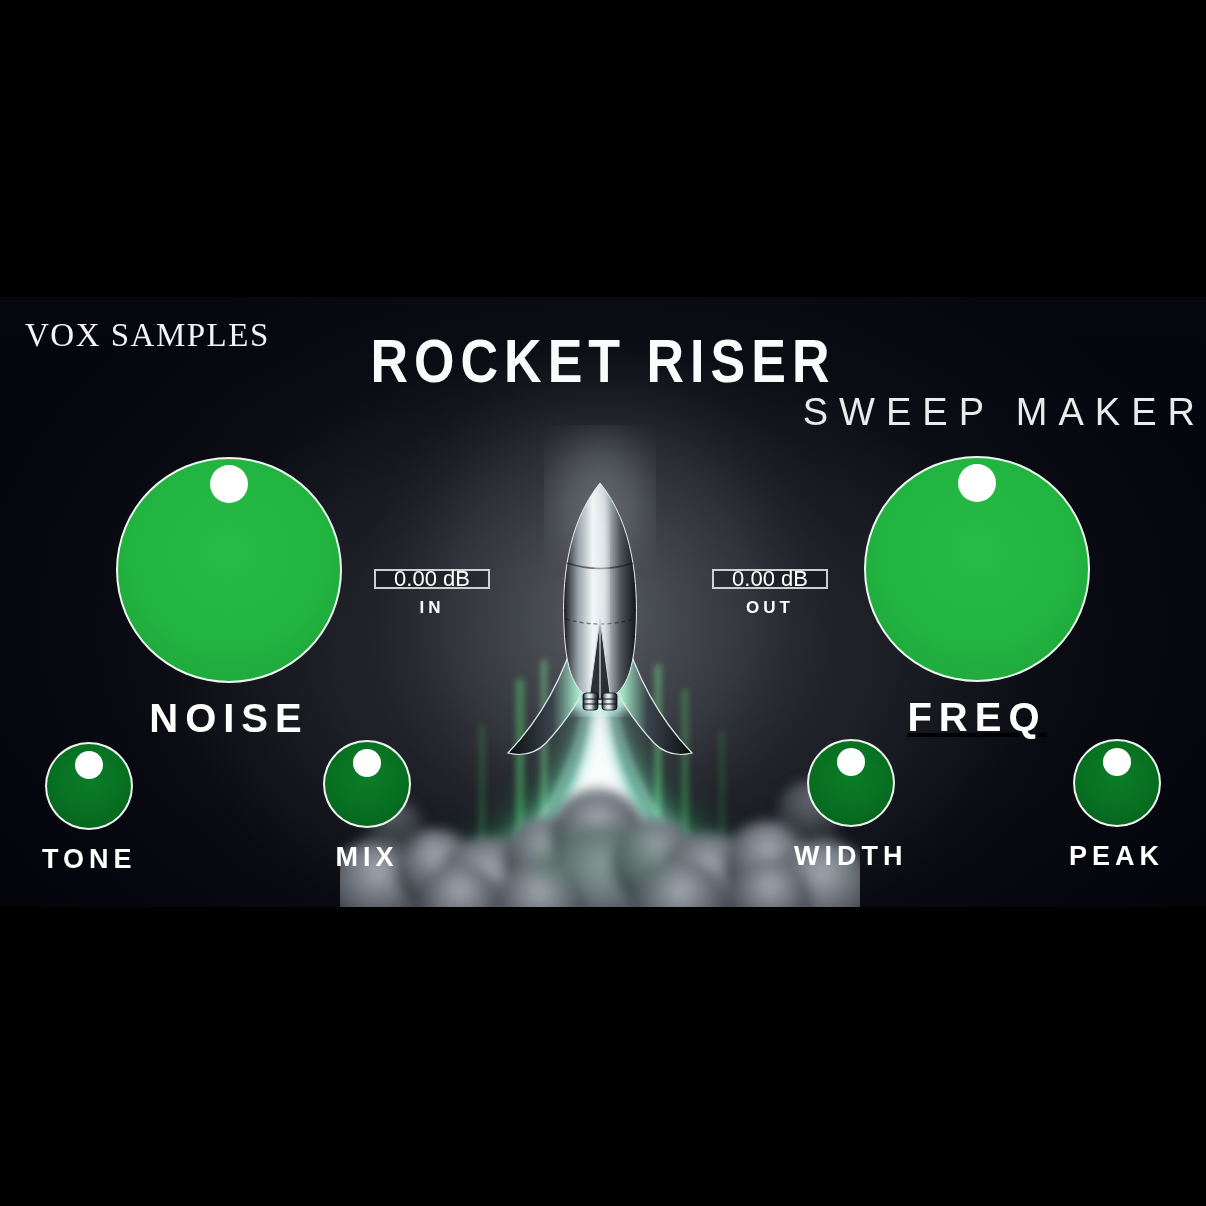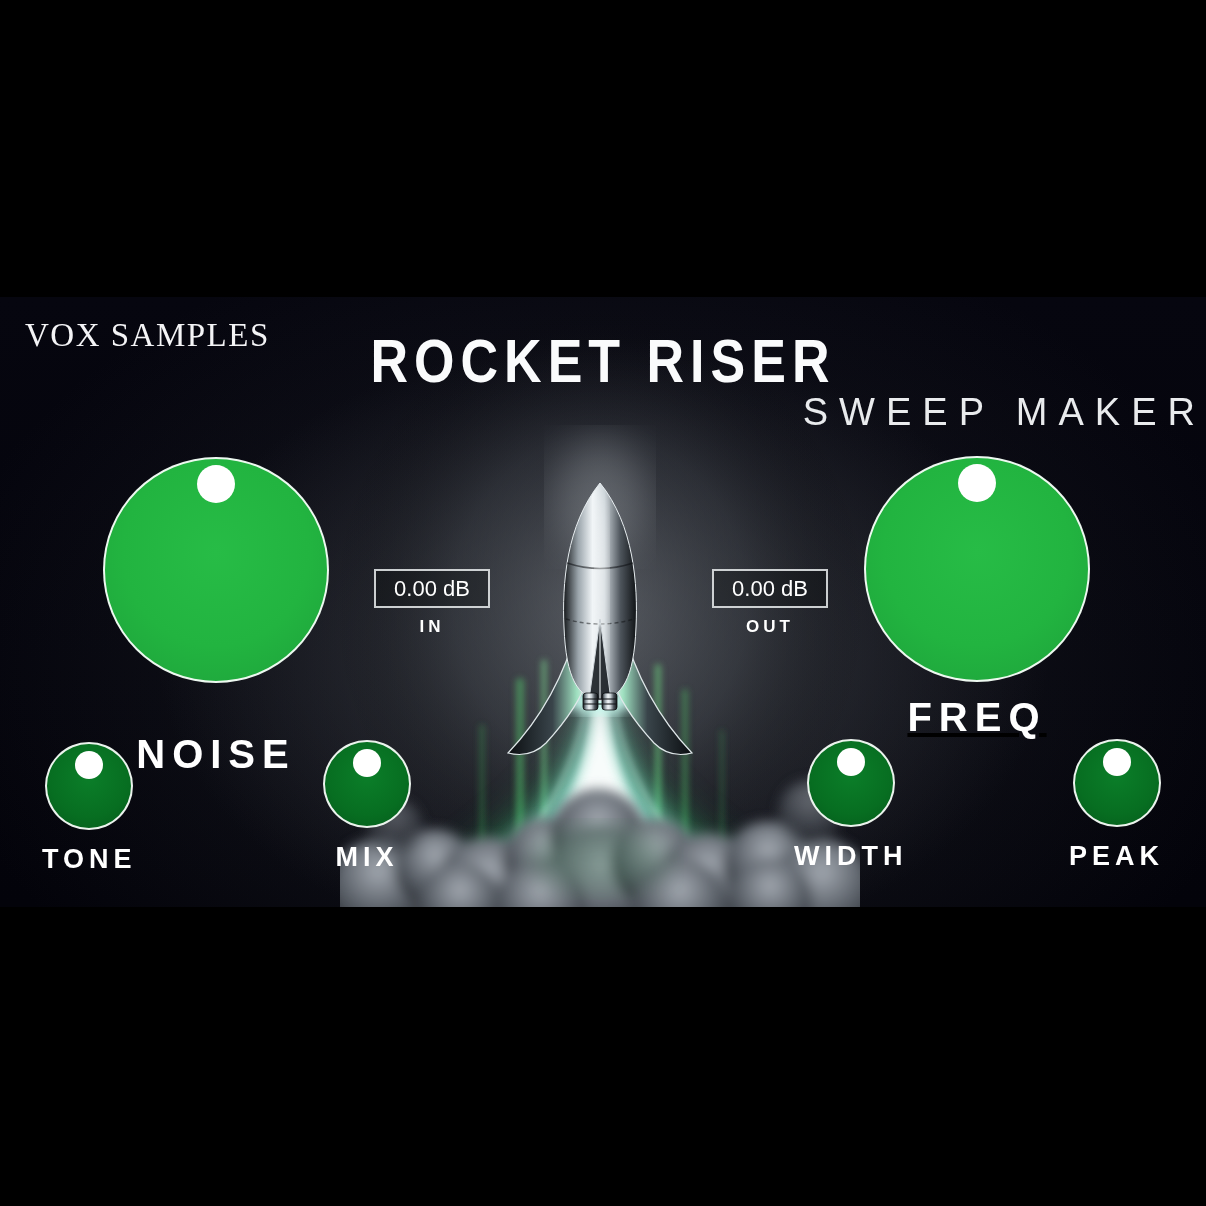--- a/index.html
+++ b/index.html
@@ -44,21 +44,21 @@
   .dot { position:absolute; border-radius:50%; background:#ffffff; }
   .dot-large { width:38px; height:38px; left:calc(50% - 19px); top:6px; }
   .dot-small { width:28px; height:28px; left:calc(50% - 14px); top:7px; }
   .knob-label { color:#ffffff; font-weight:600; white-space:nowrap; }
   .knob-label-large { margin-top:13px; font-size:40px; letter-spacing:7px; }
   .knob-label-small { margin-top:14px; font-size:27px; letter-spacing:5px; }
 
   
   .meter { position:absolute; display:flex; flex-direction:column; align-items:center; z-index:6; }
   .meter-box {
-    width:116px; height:39px; border:2px solid rgba(235,238,240,0.85);
+    width:116px; height:20px; border:2px solid rgba(235,238,240,0.85);
     background:rgba(8,10,10,0.30); color:#ffffff; font-size:22px;
     display:flex; align-items:center; justify-content:center; cursor:text;
   }
   .meter-label { margin-top:9px; color:#ffffff; font-weight:700; font-size:17px; letter-spacing:4px; }
 
   .rocket-svg { position:absolute; left:340px; top:0; width:520px; height:610px; z-index:2; }
 </style>
 </head>
 <body>
 
@@ -173,21 +173,21 @@
         <line x1="243" y1="407" x2="277" y2="407" stroke="#14171a" stroke-width="1.4" opacity="0.7"></line>
       </g>
     </svg>
 
     <div class="logo">VOX SAMPLES</div>
     <div class="header">
       <div class="title">ROCKET RISER</div>
       <div class="subtitle">SWEEP MAKER</div>
     </div>
 
-    <div class="knob-group" style="left:103px; top:160px;gap:36px;">
+    <div class="knob-group" style="left:116px; top:160px;">
       <div class="knob knob-large">
         <div class="dot dot-large"></div>
       </div>
       <div class="knob-label knob-label-large">NOISE</div>
     </div>
 
     <div class="knob-group" style="left:864px; top:159px;text-decoration:underline;">
       <div class="knob knob-large">
         <div class="dot dot-large"></div>
       </div>

